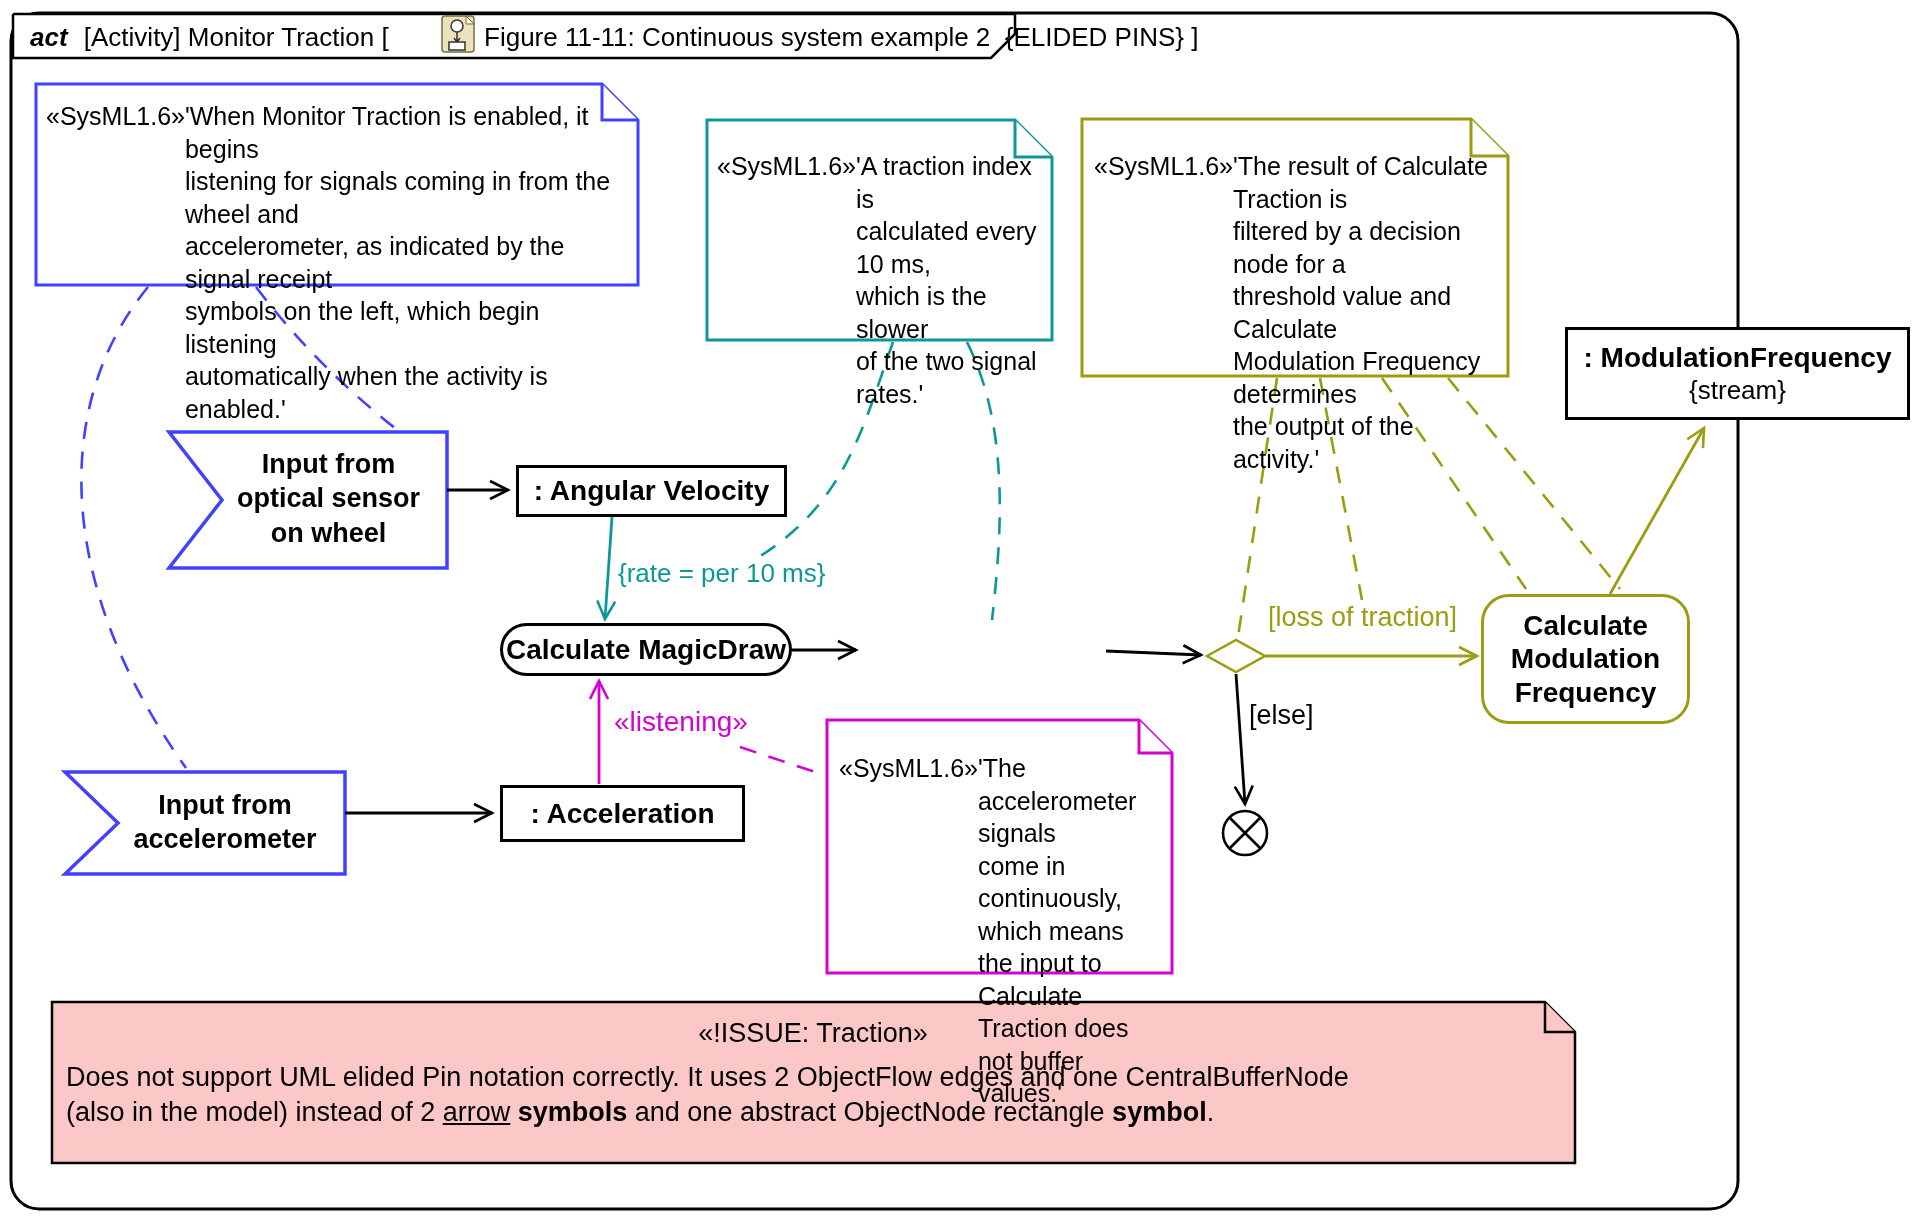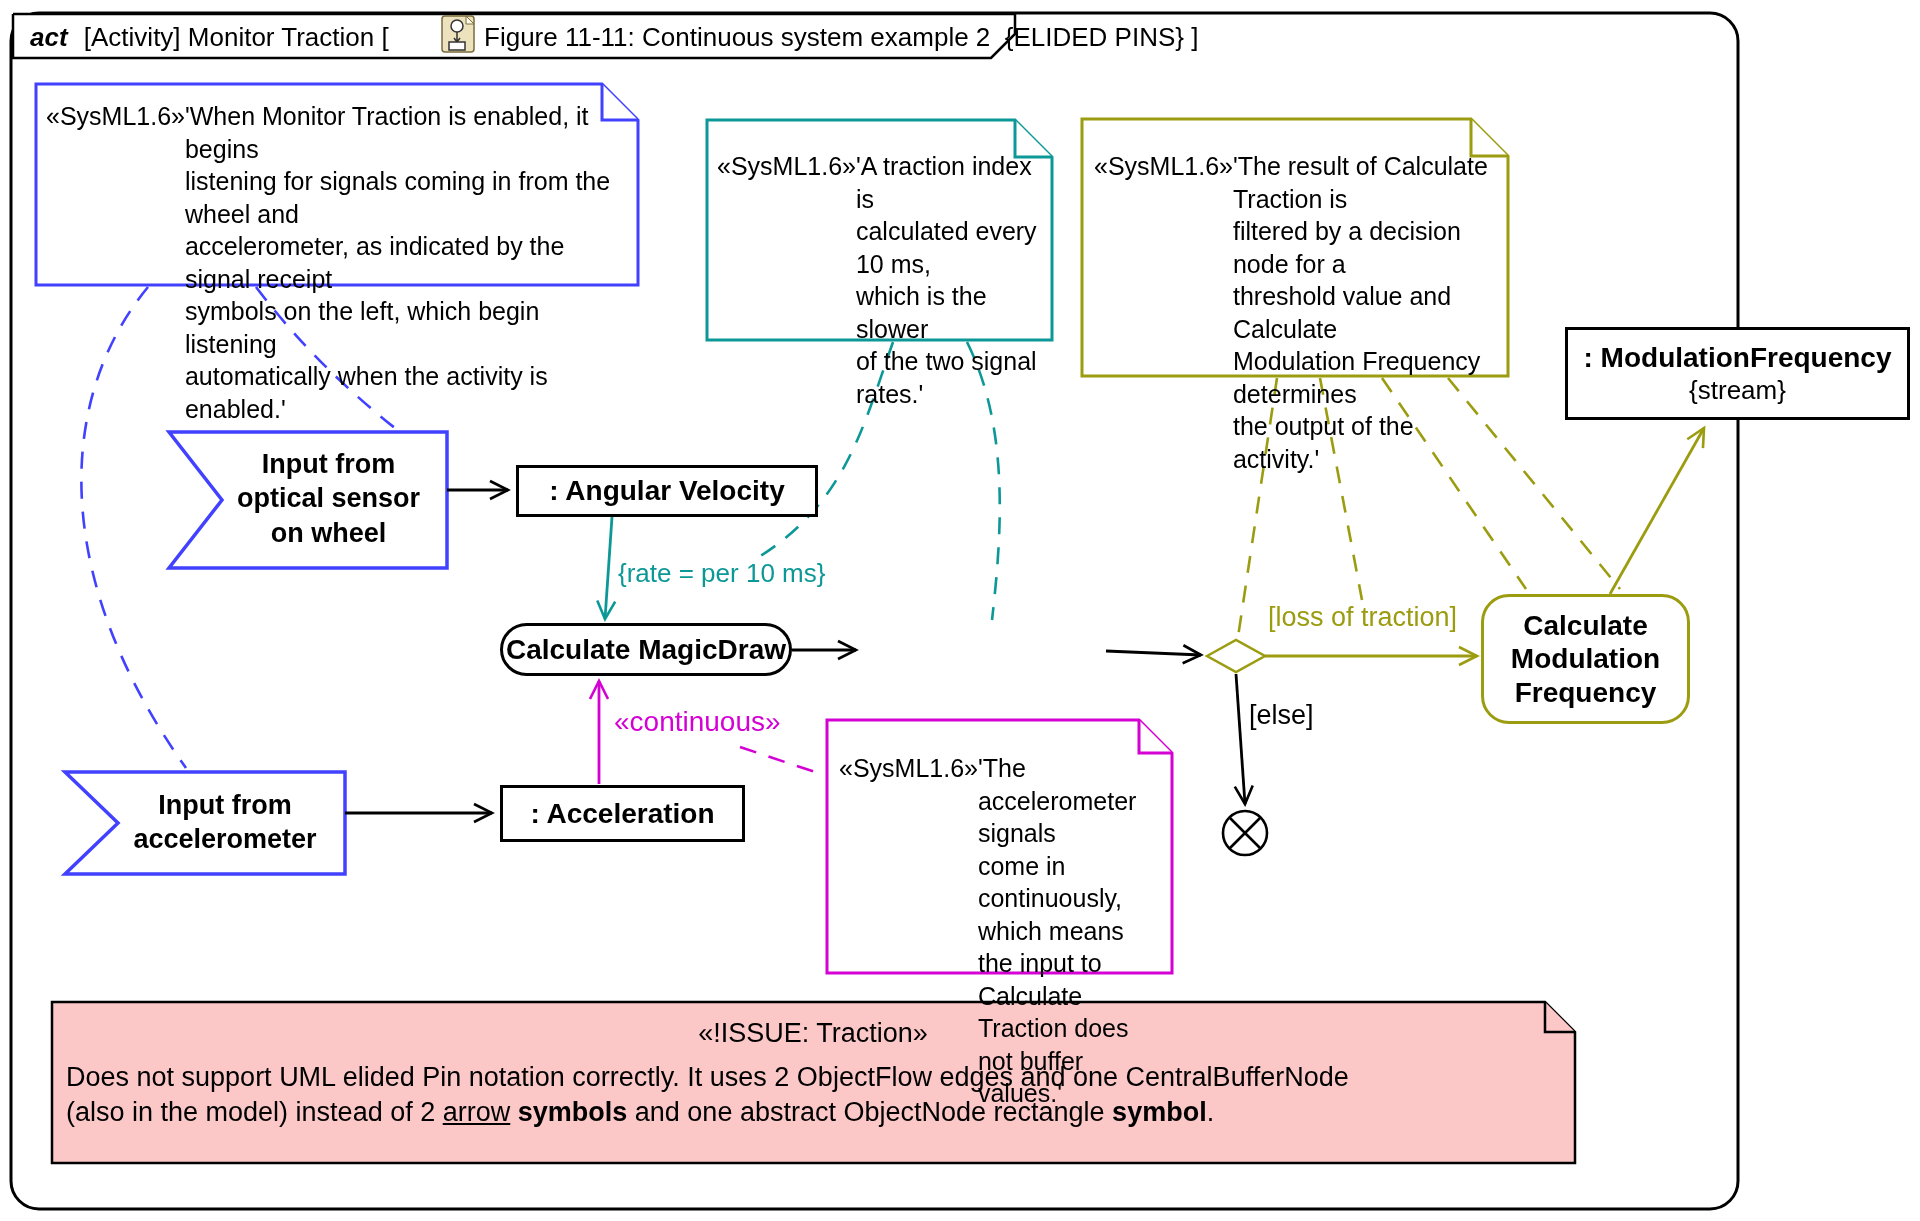--- a/index.html
+++ b/index.html
@@ -200,37 +200,37 @@
     <div class="issue-body"><span>Does not support UML elided Pin notation correctly. It uses 2 ObjectFlow edges and one CentralBufferNode
 (also in the model) instead of 2 </span><span style="text-decoration: underline;">arrow</span><span> </span><span style="font-weight: bold;">symbols</span><span> and one abstract ObjectNode rectangle </span><span style="font-weight: bold;">symbol</span><span>.</span></div>
   </div>
 
   <div class="abs signal-text" style="left:210px; top:447px; width:237px;">Input from
 optical sensor
 on wheel</div>
   <div class="abs signal-text" style="left:105px; top:788px; width:240px;">Input from
 accelerometer</div>
 
-  <div class="abs box" style="left:516px; top:465px; width:302px; height:52px;">
+  <div class="abs box" style="left:516px; top:465px; width:271px; height:52px;">
     <span>: Angular Velocity</span>
   </div>
   <div class="abs box" style="left:500px; top:785px; width:245px; height:57px;">
     <span>: Acceleration</span>
   </div>
 
   <div class="abs box rounded" style="left:500px; top:623px; width:292px; height:53px;">
     <span>Calculate MagicDraw</span>
   </div>
   <div class="abs box rounded olive-border" style="left:1481px; top:594px; width:209px; height:130px; white-space:pre-line;">Calculate
 Modulation
 Frequency</div>
 
   <div class="abs box" style="left:1565px; top:327px; width:345px; height:93px;">
     <span>: ModulationFrequency</span>
     <span class="sub">{stream}</span>
   </div>
 
   <div class="abs edge-label lbl-teal" style="left:618px; top:558px;">{rate = per 10 ms}</div>
-  <div class="abs edge-label lbl-magenta" style="left:614px; top:706px;">«continuous»</div>
+  <div class="abs edge-label lbl-magenta" style="left:614px; top:706px;">«listening»</div>
   <div class="abs edge-label lbl-olive" style="left:1268px; top:602px;">[loss of traction]</div>
   <div class="abs edge-label lbl-black" style="left:1249px; top:700px;">[else]</div>
 
 </div>
 
 </body></html>

